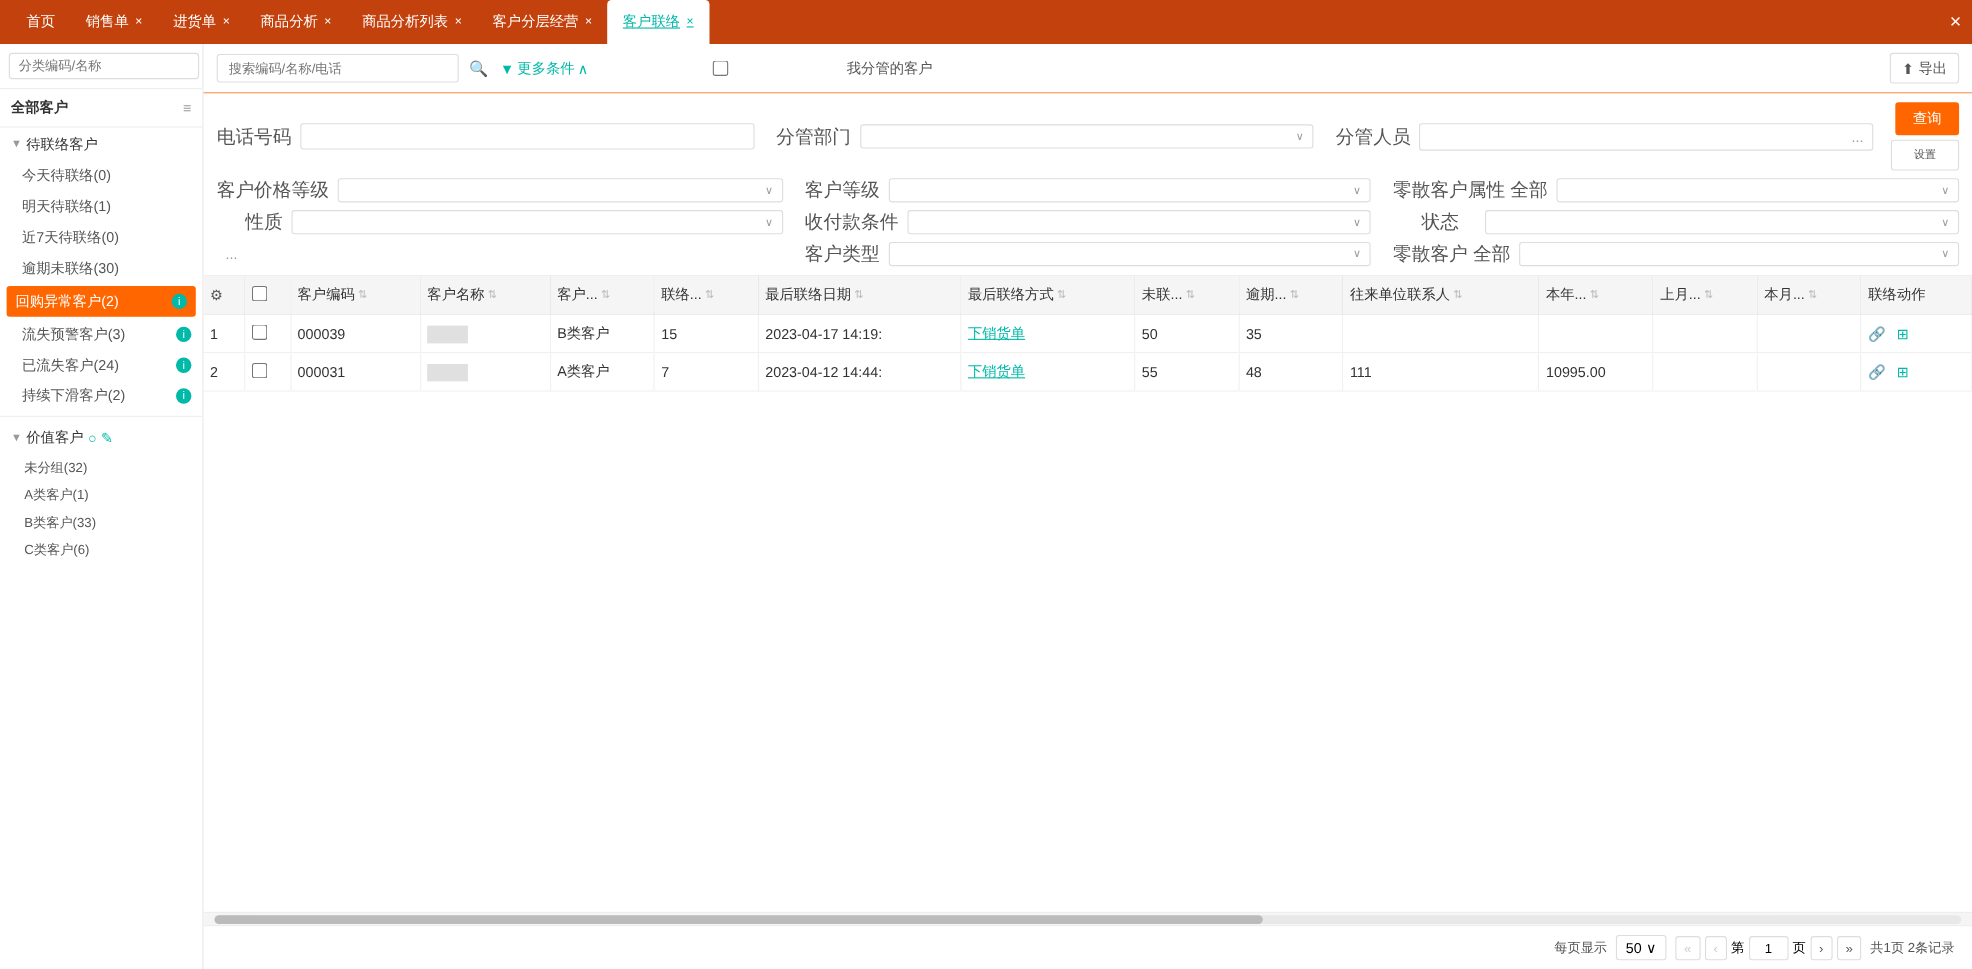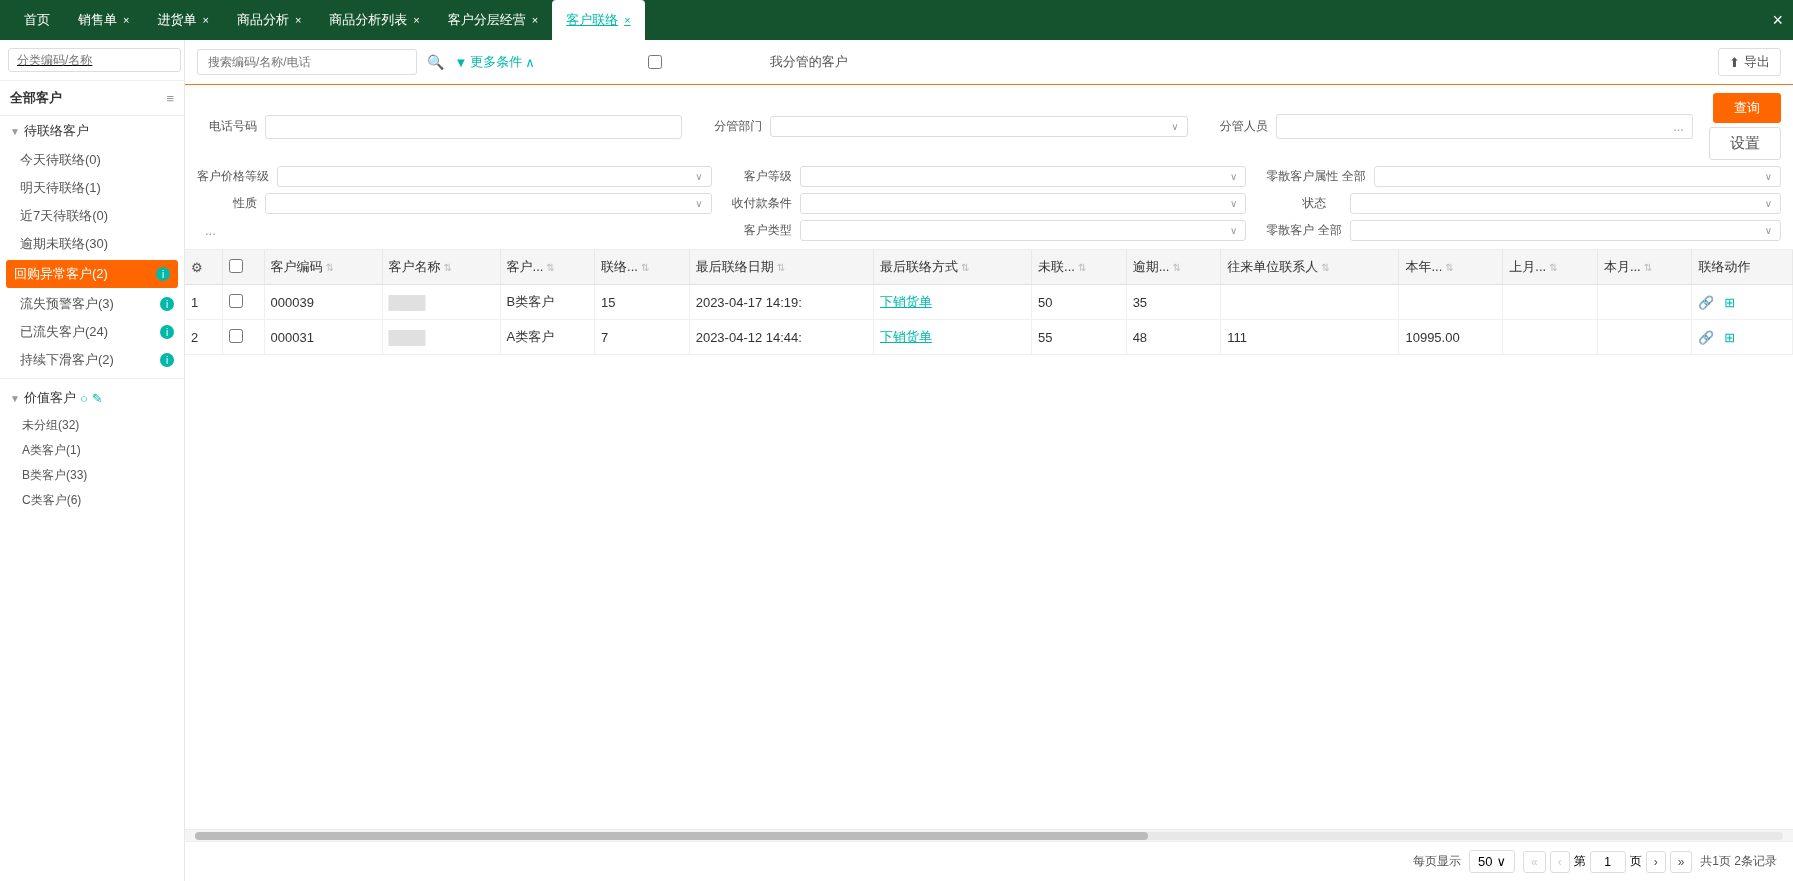--- a/index.html
+++ b/index.html
@@ -1,20 +1,20 @@
 <!DOCTYPE html>
 <html><head>
   <meta charset="utf-8">
   <style>
     * { box-sizing: border-box; margin: 0; padding: 0; font-family: 'Microsoft YaHei', Arial, sans-serif; font-size: 13px; }
     body { background: #f5f5f5; overflow: hidden; width: 1793px; height: 881px; }
 
     
     .top-nav {
-      display: flex; align-items: center; background: #14532d; height: 40px; padding: 0 10px;
+      display: flex; align-items: center; background: #c2410c; height: 40px; padding: 0 10px;
       position: relative;
     }
     .top-nav .nav-item {
       color: #fff; padding: 0 14px; height: 40px; display: flex; align-items: center; cursor: pointer;
       font-size: 13px; white-space: nowrap;
     }
     .top-nav .nav-item.active {
       background: #fff; color: #00b9a9; border-radius: 4px 4px 0 0; text-decoration: underline;
     }
     .top-nav .nav-item .close-x {
@@ -29,21 +29,21 @@
     .main-layout {
       display: flex; height: calc(881px - 40px);
     }
 
     
     .sidebar {
       width: 185px; background: #fff; border-right: 1px solid #e8e8e8; display: flex; flex-direction: column;
       overflow: hidden; flex-shrink: 0;
     }
     .sidebar-search {
-      display: flex; align-items: center; padding: 8px 8px; border-bottom: 1px solid #eee; text-decoration: underline;
+      display: flex; align-items: center; padding: 8px 8px; border-bottom: 1px solid #eee;
     }
     .sidebar-search input {
       flex: 1; border: 1px solid #ddd; border-radius: 3px; padding: 4px 8px; font-size: 12px; outline: none;
     }
     .sidebar-all-customers {
       display: flex; align-items: center; justify-content: space-between;
       padding: 8px 10px; font-weight: bold; color: #333; border-bottom: 1px solid #eee;
       font-size: 13px;
     }
     .sidebar-all-customers .toggle-icon { color: #999; cursor: pointer; }
@@ -103,38 +103,38 @@
       background: #fff; padding: 8px 12px; border-bottom: 1px solid #eee; flex-shrink: 0;
     }
     .filter-row {
       display: flex; align-items: center; gap: 0; margin-bottom: 6px;
     }
     .filter-row:last-child { margin-bottom: 0; }
     .filter-cell {
       display: flex; align-items: center; flex: 1;
     }
     .filter-label {
-      color: #555; font-size: 12px; white-space: nowrap; margin-right: 8px; min-width: 60px; text-align: right;
+      color: #555; font-size: 17px; white-space: nowrap; margin-right: 8px; min-width: 60px; text-align: right;
     }
     .filter-input {
       flex: 1; border: 1px solid #ddd; border-radius: 3px; padding: 4px 8px; font-size: 12px; outline: none;
     }
     .filter-select {
       flex: 1; border: 1px solid #ddd; border-radius: 3px; padding: 4px 8px; font-size: 12px;
       display: flex; align-items: center; justify-content: space-between; cursor: pointer; background: #fff;
     }
     .filter-select .down-arrow { color: #999; font-size: 10px; }
     .filter-dots { color: #999; margin-left: 8px; cursor: pointer; }
     .query-btn {
       background: #ff6600; color: #fff; border: none; border-radius: 3px;
       padding: 6px 16px; cursor: pointer; font-size: 13px; margin-left: 10px;
     }
     .setting-btn {
       background: #fff; color: #555; border: 1px solid #ddd; border-radius: 3px;
-      padding: 6px 20px; cursor: pointer; font-size: 15px; margin-left: 6px;
+      padding: 6px 20px; cursor: pointer; font-size: 10px; margin-left: 6px;
     }
 
     
     .table-wrapper {
       flex: 1; overflow: auto; background: #fff;
     }
     table {
       width: 100%; border-collapse: collapse; font-size: 12px;
     }
     thead th {

